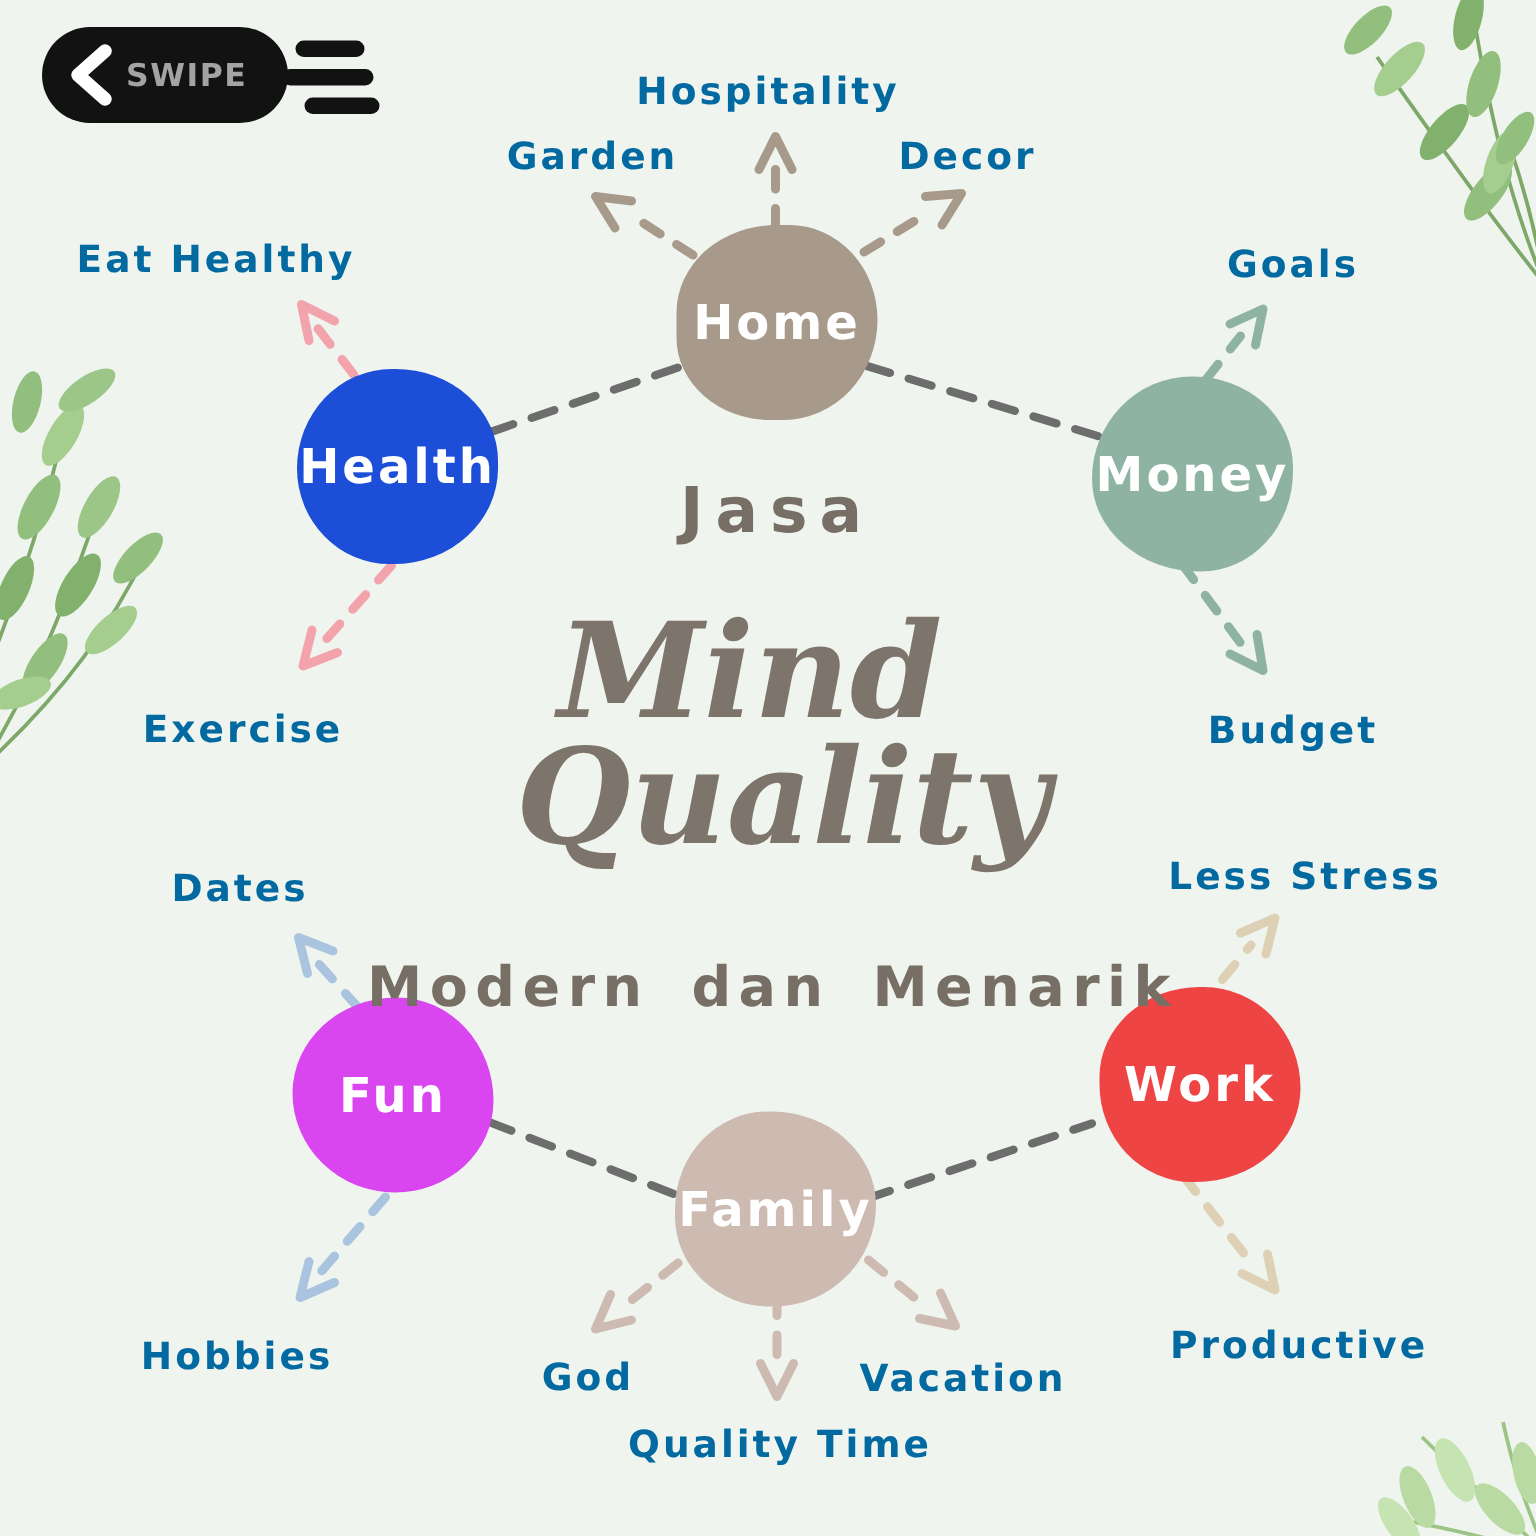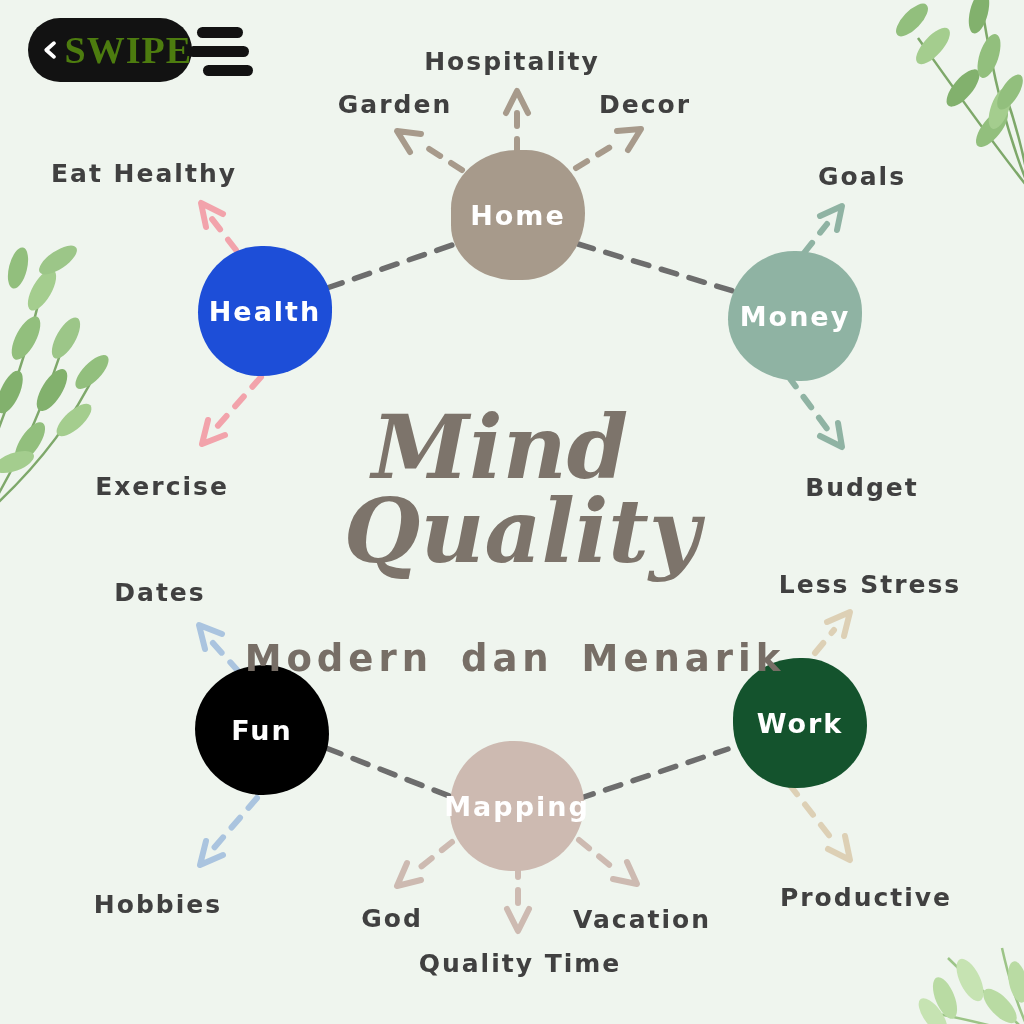--- a/index.html
+++ b/index.html
@@ -3,34 +3,34 @@
 <meta charset="utf-8">
 <style>
   html,body{margin:0;padding:0;background:#dfe5df;}
   .canvas{position:relative;width:1024px;height:1024px;background:#eff5ee;overflow:hidden;
           font-family:"DejaVu Sans",sans-serif;}
   svg{position:absolute;left:0;top:0;}
 
   
   .badge{position:absolute;left:28px;top:18px;width:164px;height:64px;background:#121212;
          border-radius:32px;display:flex;align-items:center;z-index:5;cursor:pointer;}
-  .badge-label{color:#4d7c0f;font-weight:700;font-size:38px;letter-spacing:1px;margin-left:8px;font-family:Liberation Serif, serif;}
+  .badge-label{color:#a3a3a3;font-weight:700;font-size:21px;letter-spacing:1px;margin-left:8px;}
   .speed-bar{position:absolute;background:#121212;height:11px;border-radius:6px;z-index:5;}
   .bar1{left:197px;top:27px;width:46px;}
   .bar2{left:188px;top:46px;width:61px;}
   .bar3{left:203px;top:65px;width:50px;}
 
   
   .sat{position:absolute;transform:translate(-50%,-50%);white-space:nowrap;
-       font-weight:700;font-size:25px;letter-spacing:2px;color:#404040;}
+       font-weight:700;font-size:25px;letter-spacing:2px;color:#0369a1;}
 
   
   .node{position:absolute;width:134px;height:130px;transform:translate(-50%,-50%);
         display:flex;align-items:center;justify-content:center;color:#ffffff;
-        font-weight:700;font-size:27px;letter-spacing:2px;}
+        font-weight:700;font-size:32px;letter-spacing:2px;}
   .n-home   {left:518px;top:215px;border-radius:53% 47% 50% 50%/48% 52% 55% 45%;}
   .n-health {left:265px;top:311px;border-radius:48% 52% 53% 47%/52% 48% 50% 50%;}
   .n-money  {left:795px;top:316px;border-radius:50% 50% 46% 54%/53% 47% 52% 48%;}
   .n-fun    {left:262px;top:730px;border-radius:52% 48% 49% 51%/49% 53% 47% 51%;}
   .n-family {left:517px;top:806px;border-radius:47% 53% 52% 48%/51% 49% 53% 47%;}
   .n-work   {left:800px;top:723px;border-radius:51% 49% 53% 47%/47% 53% 49% 51%;}
 
   
   .kicker{position:absolute;left:518px;top:340px;transform:translate(-50%,-50%);
           font-weight:700;font-size:42px;letter-spacing:8px;color:#776e66;white-space:nowrap;}
@@ -179,27 +179,28 @@
 
   <div class="node n-home" style="background: rgb(167, 154, 139);">
     <span>Home</span>
     </div>
   <div class="node n-health" style="background: #1d4ed8;">
     <span>Health</span>
     </div>
   <div class="node n-money" style="background: rgb(143, 179, 163);">
     <span>Money</span>
     </div>
-  <div class="node n-fun" style="background: #000000;">
+  <div class="node n-fun" style="background: #d946ef;">
     <span>Fun</span>
     </div>
   <div class="node n-family" style="background: rgb(205, 186, 177);">
-    <span>Mapping</span>
-    </div>
-  <div class="node n-work" style="background: #14532d;">
+    <span>Family</span>
+    </div>
+  <div class="node n-work" style="background: #ef4444;">
     <span>Work</span>
     </div>
 
+  <div class="kicker">Jasa</div>
   <div class="script s1">Mind</div>
   <div class="script s2">Quality</div>
   <div class="subtitle">Modern dan Menarik</div>
 
 </div>
 
 </body></html>

